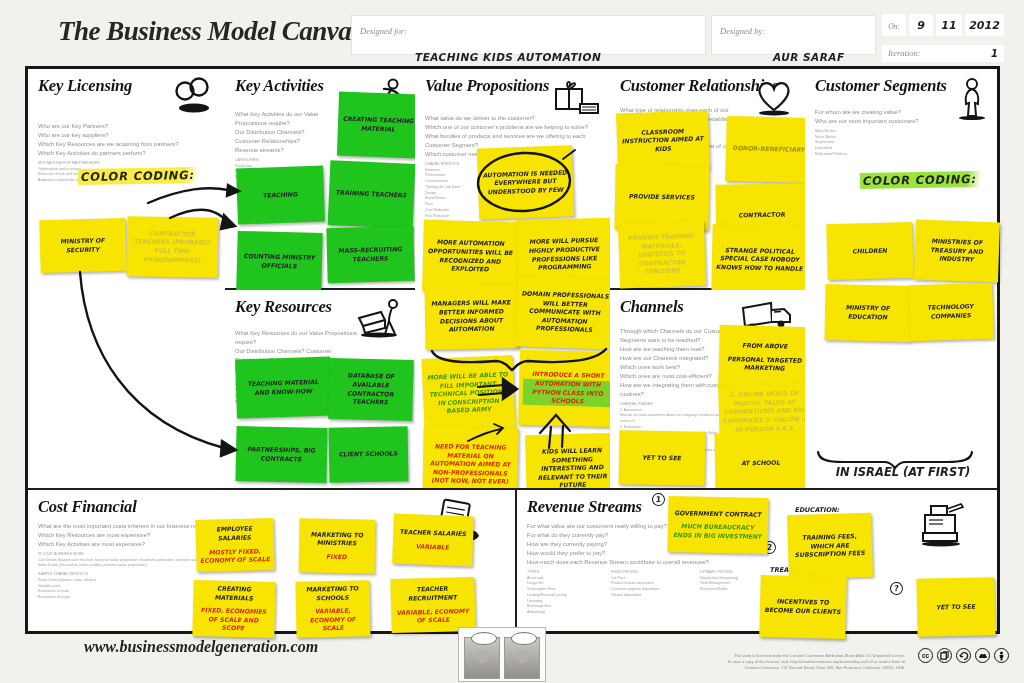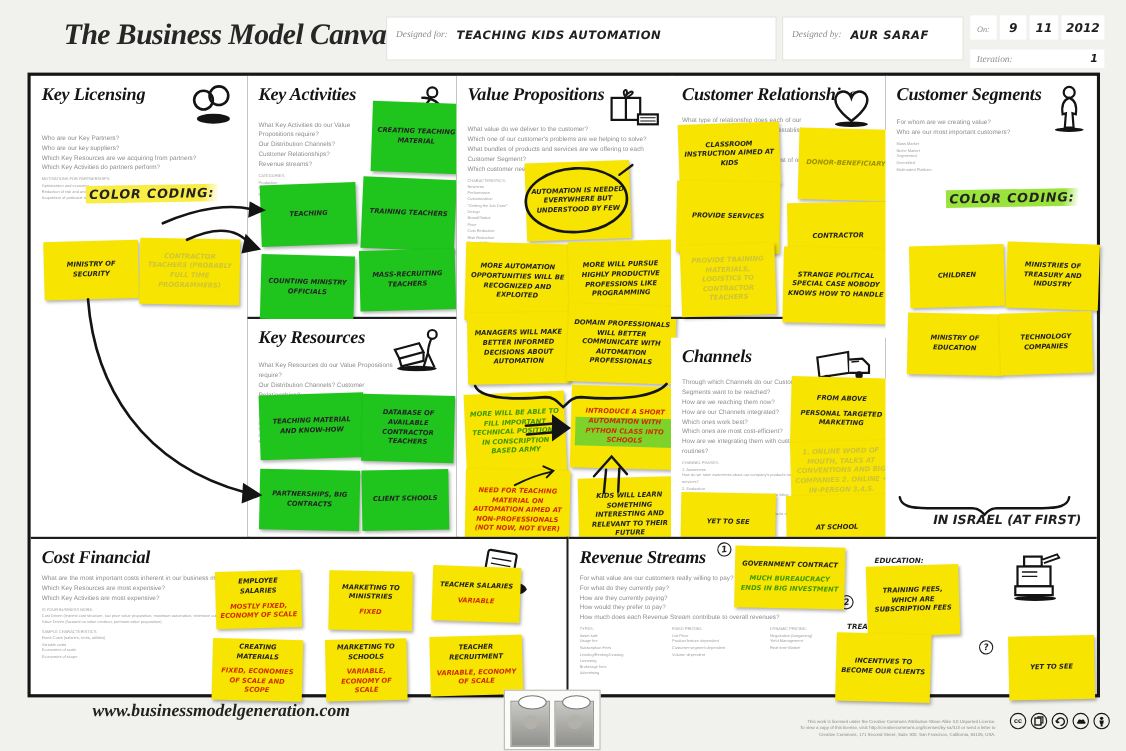--- a/index.html
+++ b/index.html
@@ -19,21 +19,21 @@
   .meta-box {
     position:absolute; top:16px; height:38px; background:#fff;
     display:flex; align-items:flex-start; padding:10px 8px 0 8px;
     box-shadow:0 0 0 1px #e4e4e0;
   }
   .meta-label {
     font-family:"Liberation Serif", serif; font-style:italic;
     font-size:8.5px; color:#8d8d8d; margin-right:8px; white-space:nowrap;
   }
   .hand { font-family:"DejaVu Sans", sans-serif; font-style:italic; font-weight:700; }
-  .meta-value { font-size:10.5px; letter-spacing:0.5px; }
+  .meta-value { font-size:10.5px; letter-spacing:0.5px;margin-top:25px; }
   .date-wrap { position:absolute; left:882px; top:14px; width:122px; display:flex; gap:3px; }
   .date-cell { background:#fff; padding:5px 4px 4px 4px; text-align:center; font-size:11px; }
   .date-cell.lbl { font-family:"Liberation Serif", serif; font-style:italic; font-weight:400; font-size:7.5px; color:#8d8d8d; padding-top:8px; }
   .iter-wrap { position:absolute; left:882px; top:45px; width:122px; background:#fff; display:flex; justify-content:space-between; padding:3px 6px; }
   .iter-wrap .meta-label { margin:0; }
   .iter-val { font-size:10px; }
   
   #canvas {
     position:absolute; left:25px; top:66px; width:975px; height:568px;
     background:#fff; border:3px solid #161616;
@@ -338,21 +338,21 @@
       <span>CONTRACTOR</span>
     </div>
     <div class="note ink-lt" style="left:9px;top:153px;width:86px;height:65px;transform:rotate(-2deg);">
       <span>PROVIDE TRAINING MATERIALS, LOGISTICS TO CONTRACTOR TEACHERS</span>
     </div>
     <div class="note" style="left:102px;top:156px;width:96px;height:69px;transform:rotate(1.2deg);">
       <span>STRANGE POLITICAL SPECIAL CASE NOBODY KNOWS HOW TO HANDLE</span>
     </div>
   </div>
 
-  <div class="sec br" style="left:582px;top:238px;width:197px;height:198px;">
+  <div class="sec br" style="left:582px;top:221px;width:197px;height:198px;">
     <h2>Channels</h2>
     <span class="sec-icon">
       <svg width="60" height="40" viewBox="0 0 60 40">
         <path d="M6,10 L34,5 L35,24 L8,28 Z" fill="#fff" stroke="#141414" stroke-width="2"></path>
         <path d="M35,12 L47,11 L53,17 L53,24 L35,24" fill="#fff" stroke="#141414" stroke-width="2"></path>
         <circle cx="15" cy="29" r="3.4" fill="#141414"></circle>
         <circle cx="44" cy="26" r="3.4" fill="#141414"></circle>
         <line x1="37" y1="14" x2="44" y2="13.5" stroke="#141414" stroke-width="1.4"></line>
       </svg>
     </span>
@@ -410,21 +410,21 @@
     </div>
     <div class="note" style="left:110px;top:152px;width:84px;height:60px;transform:rotate(2deg);">
       <span>MINISTRIES OF TREASURY AND INDUSTRY</span>
     </div>
     <div class="note" style="left:20px;top:216px;width:86px;height:56px;transform:rotate(1.2deg);">
       <span>MINISTRY OF EDUCATION</span>
     </div>
     <div class="note" style="left:104px;top:215px;width:84px;height:56px;transform:rotate(-1.8deg);">
       <span>TECHNOLOGY COMPANIES</span>
     </div>
-    <div class="hand-label" style="left:18px;top:396px;width:160px;text-align:right;font-size:11.5px;">IN ISRAEL (AT FIRST)</div>
+    <div class="hand-label" style="left:18px;top:396px;width:160px;text-align:center;font-size:11.5px;">IN ISRAEL (AT FIRST)</div>
   </div>
 
   <div class="sec bt br" style="left:0;top:419px;width:489px;height:143px;">
     <h2>Cost Financial</h2>
     <span class="sec-icon" style="right:32px;">
       <svg width="52" height="48" viewBox="0 0 52 48">
         <g transform="rotate(10 26 22)">
           <rect x="10" y="4" width="26" height="34" rx="2" fill="#fff" stroke="#141414" stroke-width="2"></rect>
           <line x1="14" y1="11" x2="32" y2="11" stroke="#141414" stroke-width="1.2"></line>
           <line x1="14" y1="16" x2="32" y2="16" stroke="#141414" stroke-width="1.2"></line>

